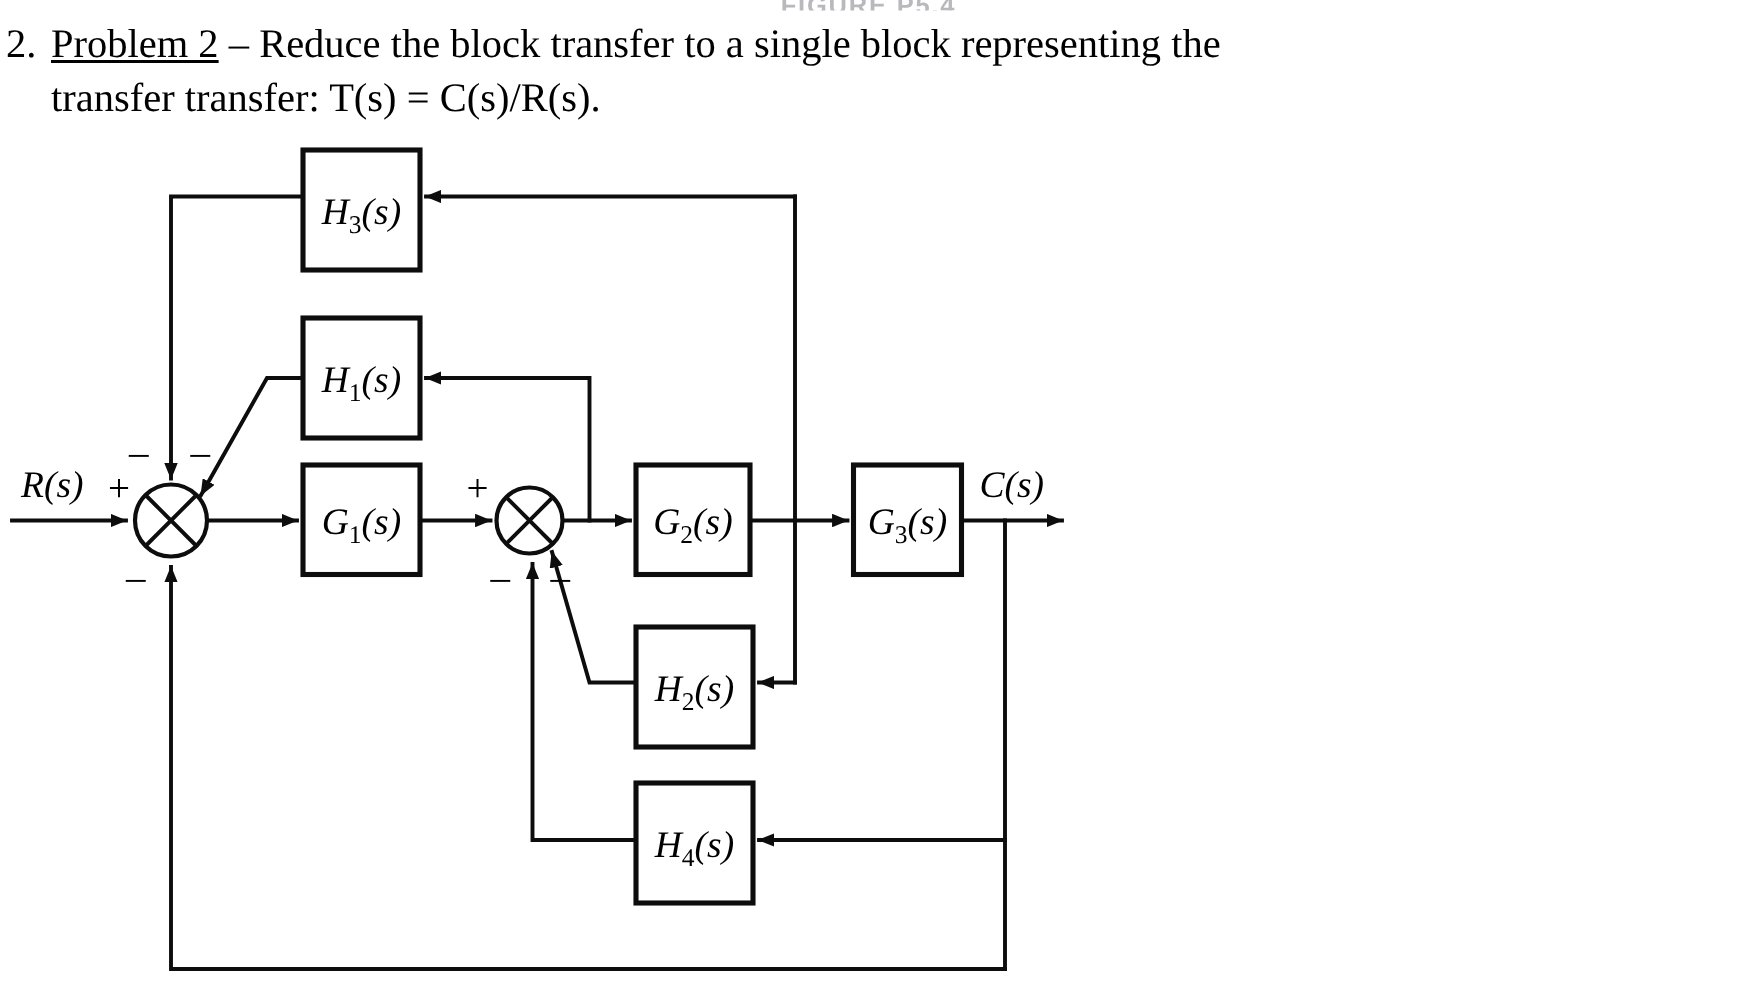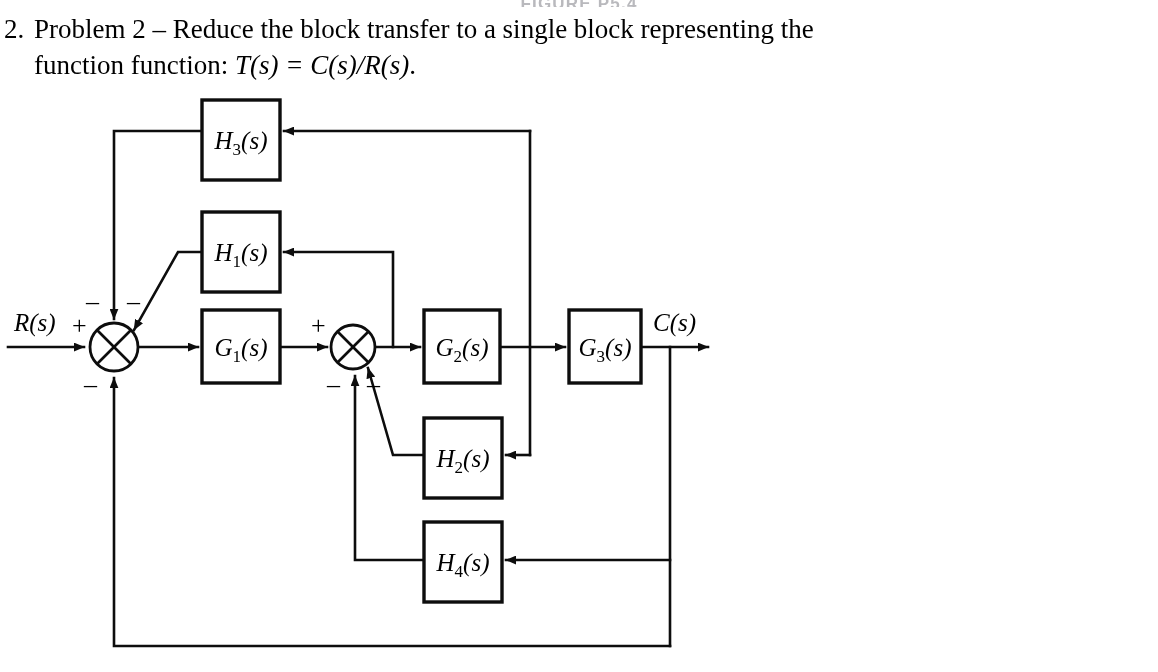--- a/index.html
+++ b/index.html
@@ -54,23 +54,23 @@
     text-align: left;
     padding-left: 4px;
     box-sizing: border-box;
   }
   .problem-text {
     font-size: 27px;
     line-height: 36px;
     width: 1090px;
   }
   .problem-label {
+    text-decoration: underline;
   }
   .math-italic {
-    font-style: italic;
   }
   #diagram {
     position: absolute;
     left: 0;
     top: 88px;
   }
   svg text {
     font-family: "Liberation Serif", serif;
     fill: #000000;
   }
@@ -119,21 +119,21 @@
 
   <div class="faint-caption">FIGURE P5.4</div>
 
   <div class="problem-block">
     <div class="problem-row">
       <div class="problem-number">2.</div>
       <div class="problem-text"><span class="problem-label">Problem 2</span><span> – </span><span>Reduce the block transfer to a single block representing the</span></div>
     </div>
     <div class="problem-row">
       <div class="problem-number"></div>
-      <div class="problem-text"><span>function function: </span><span class="math-italic">T(s) = C(s)/R(s)</span><span>.</span></div>
+      <div class="problem-text"><span>transfer transfer: </span><span class="math-italic">T(s) = C(s)/R(s)</span><span>.</span></div>
     </div>
   </div>
 
   <svg id="diagram" width="1158" height="584" viewBox="0 0 1158 584">
     <defs>
       <marker id="arrowhead" markerWidth="11" markerHeight="9" refX="10.3" refY="4.5" orient="auto" markerUnits="userSpaceOnUse">
         <path d="M0,0 L11,4.5 L0,9 Z" fill="#0d0d0d"></path>
       </marker>
     </defs>
 

